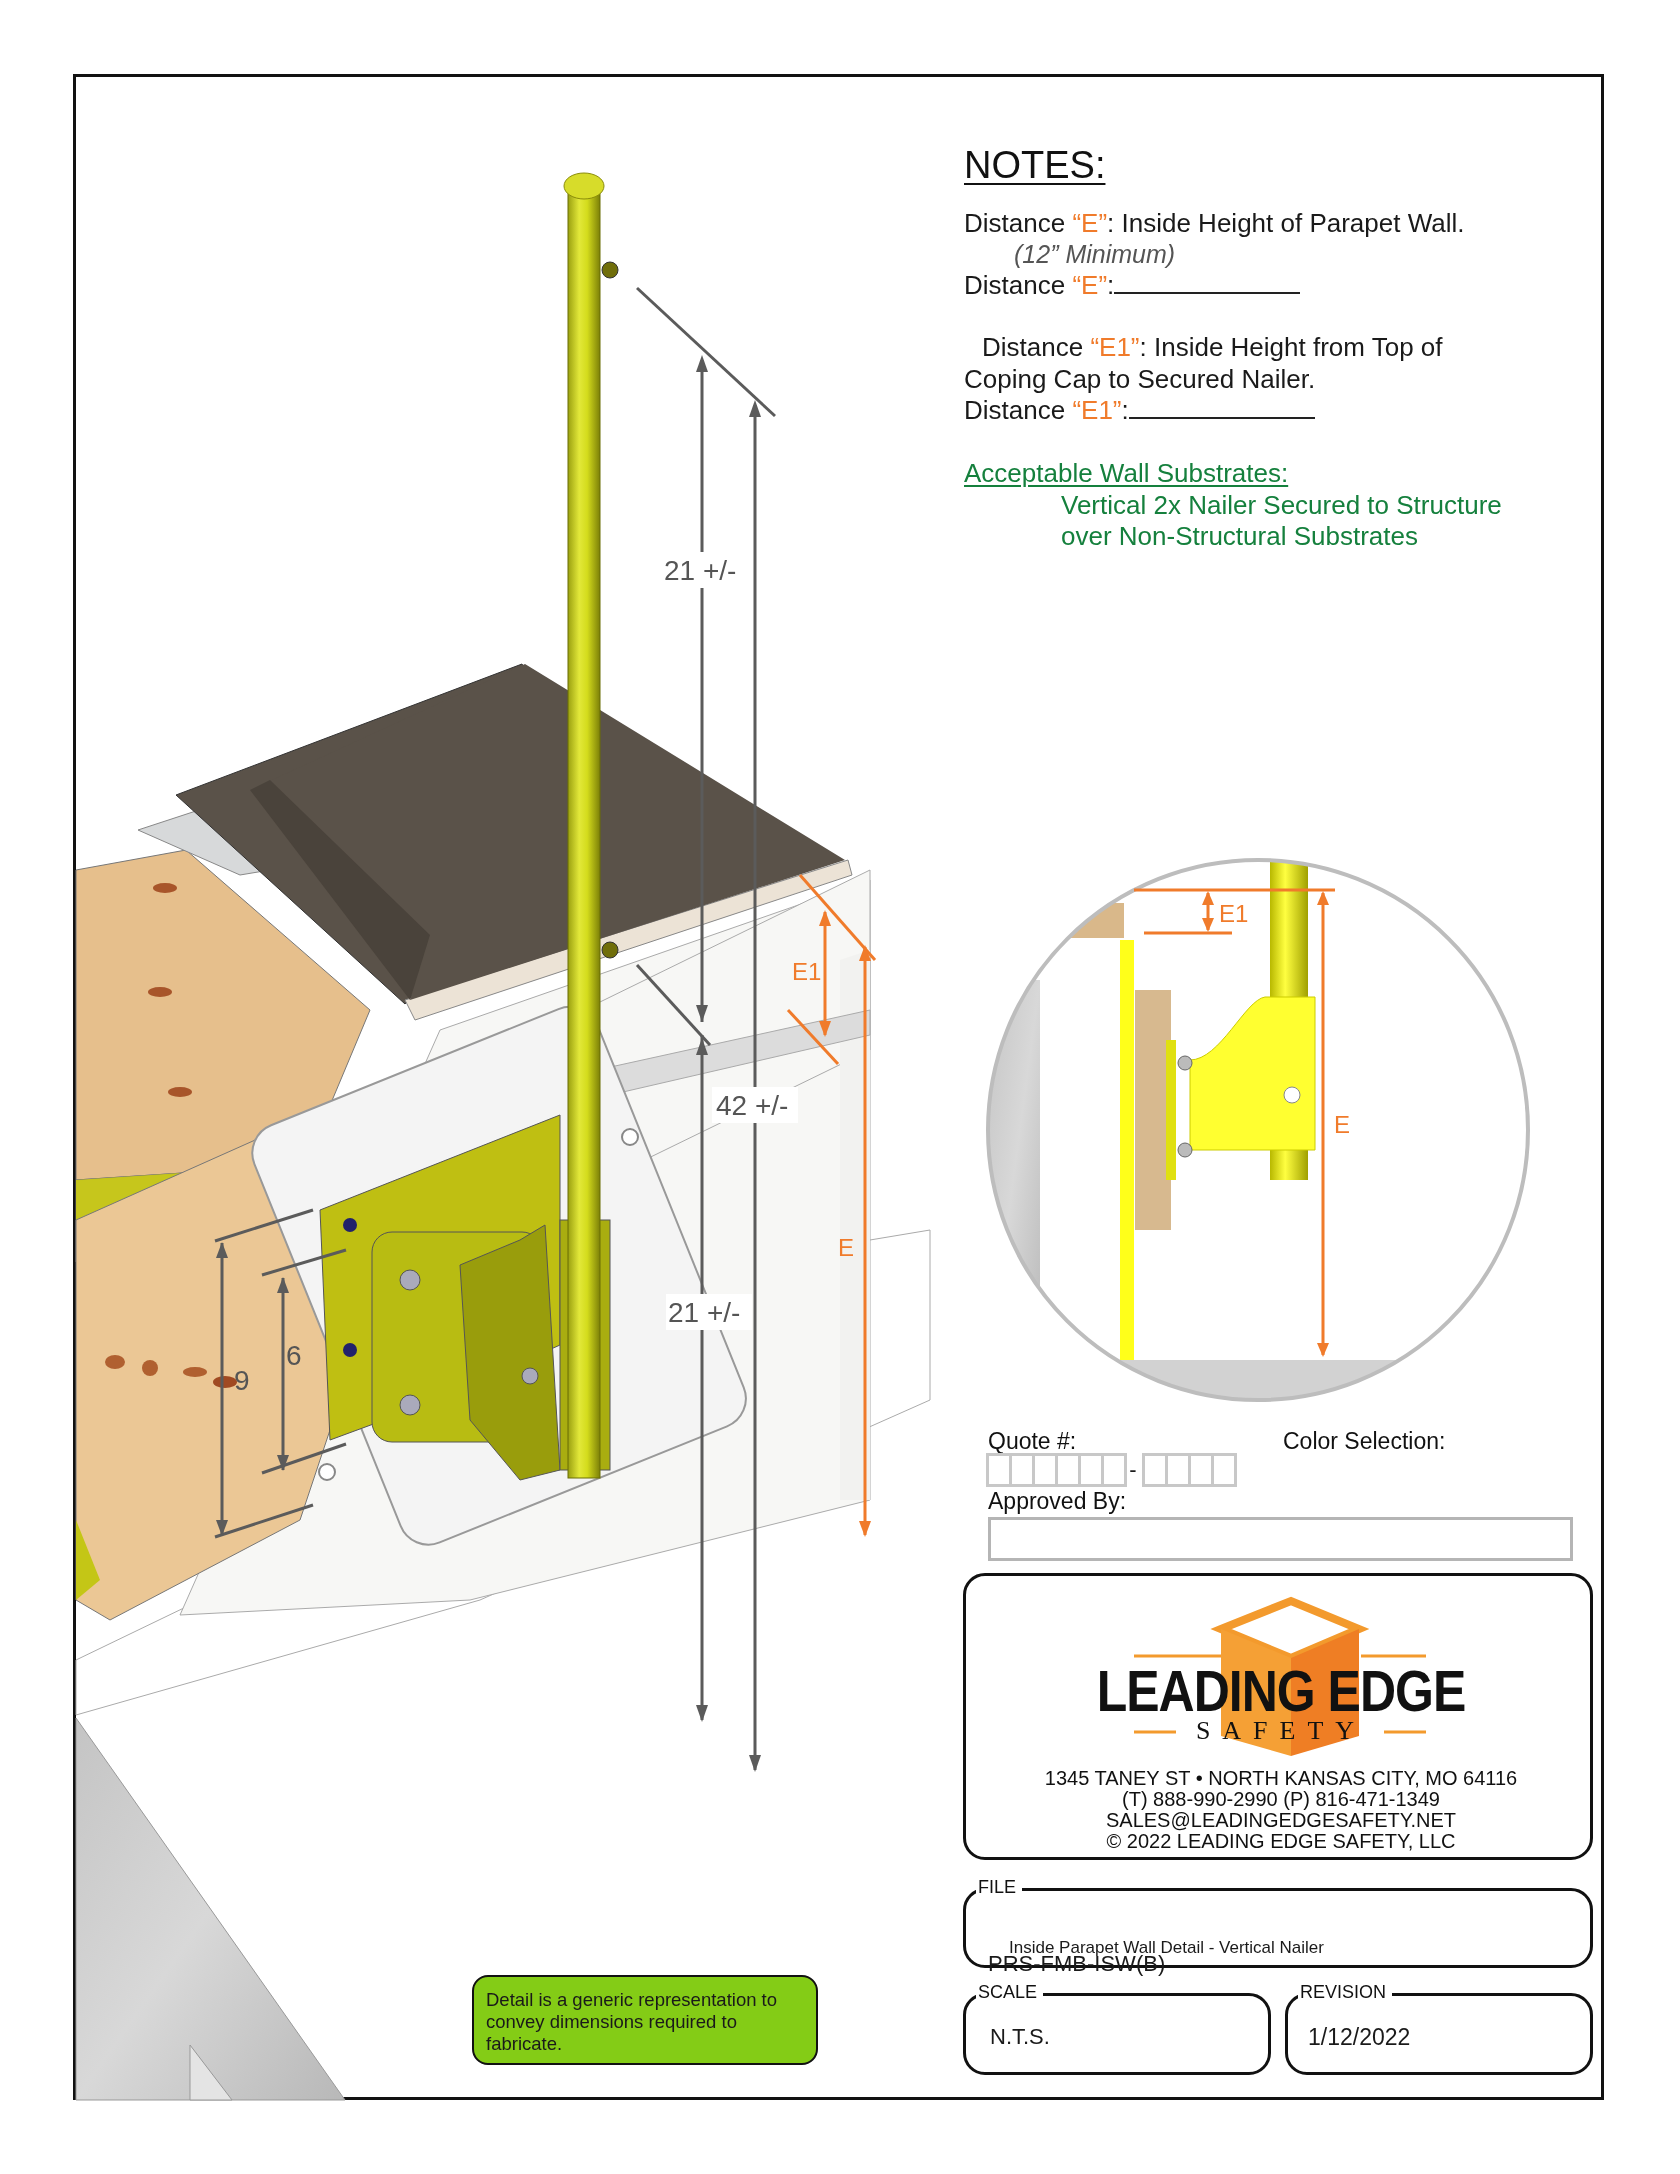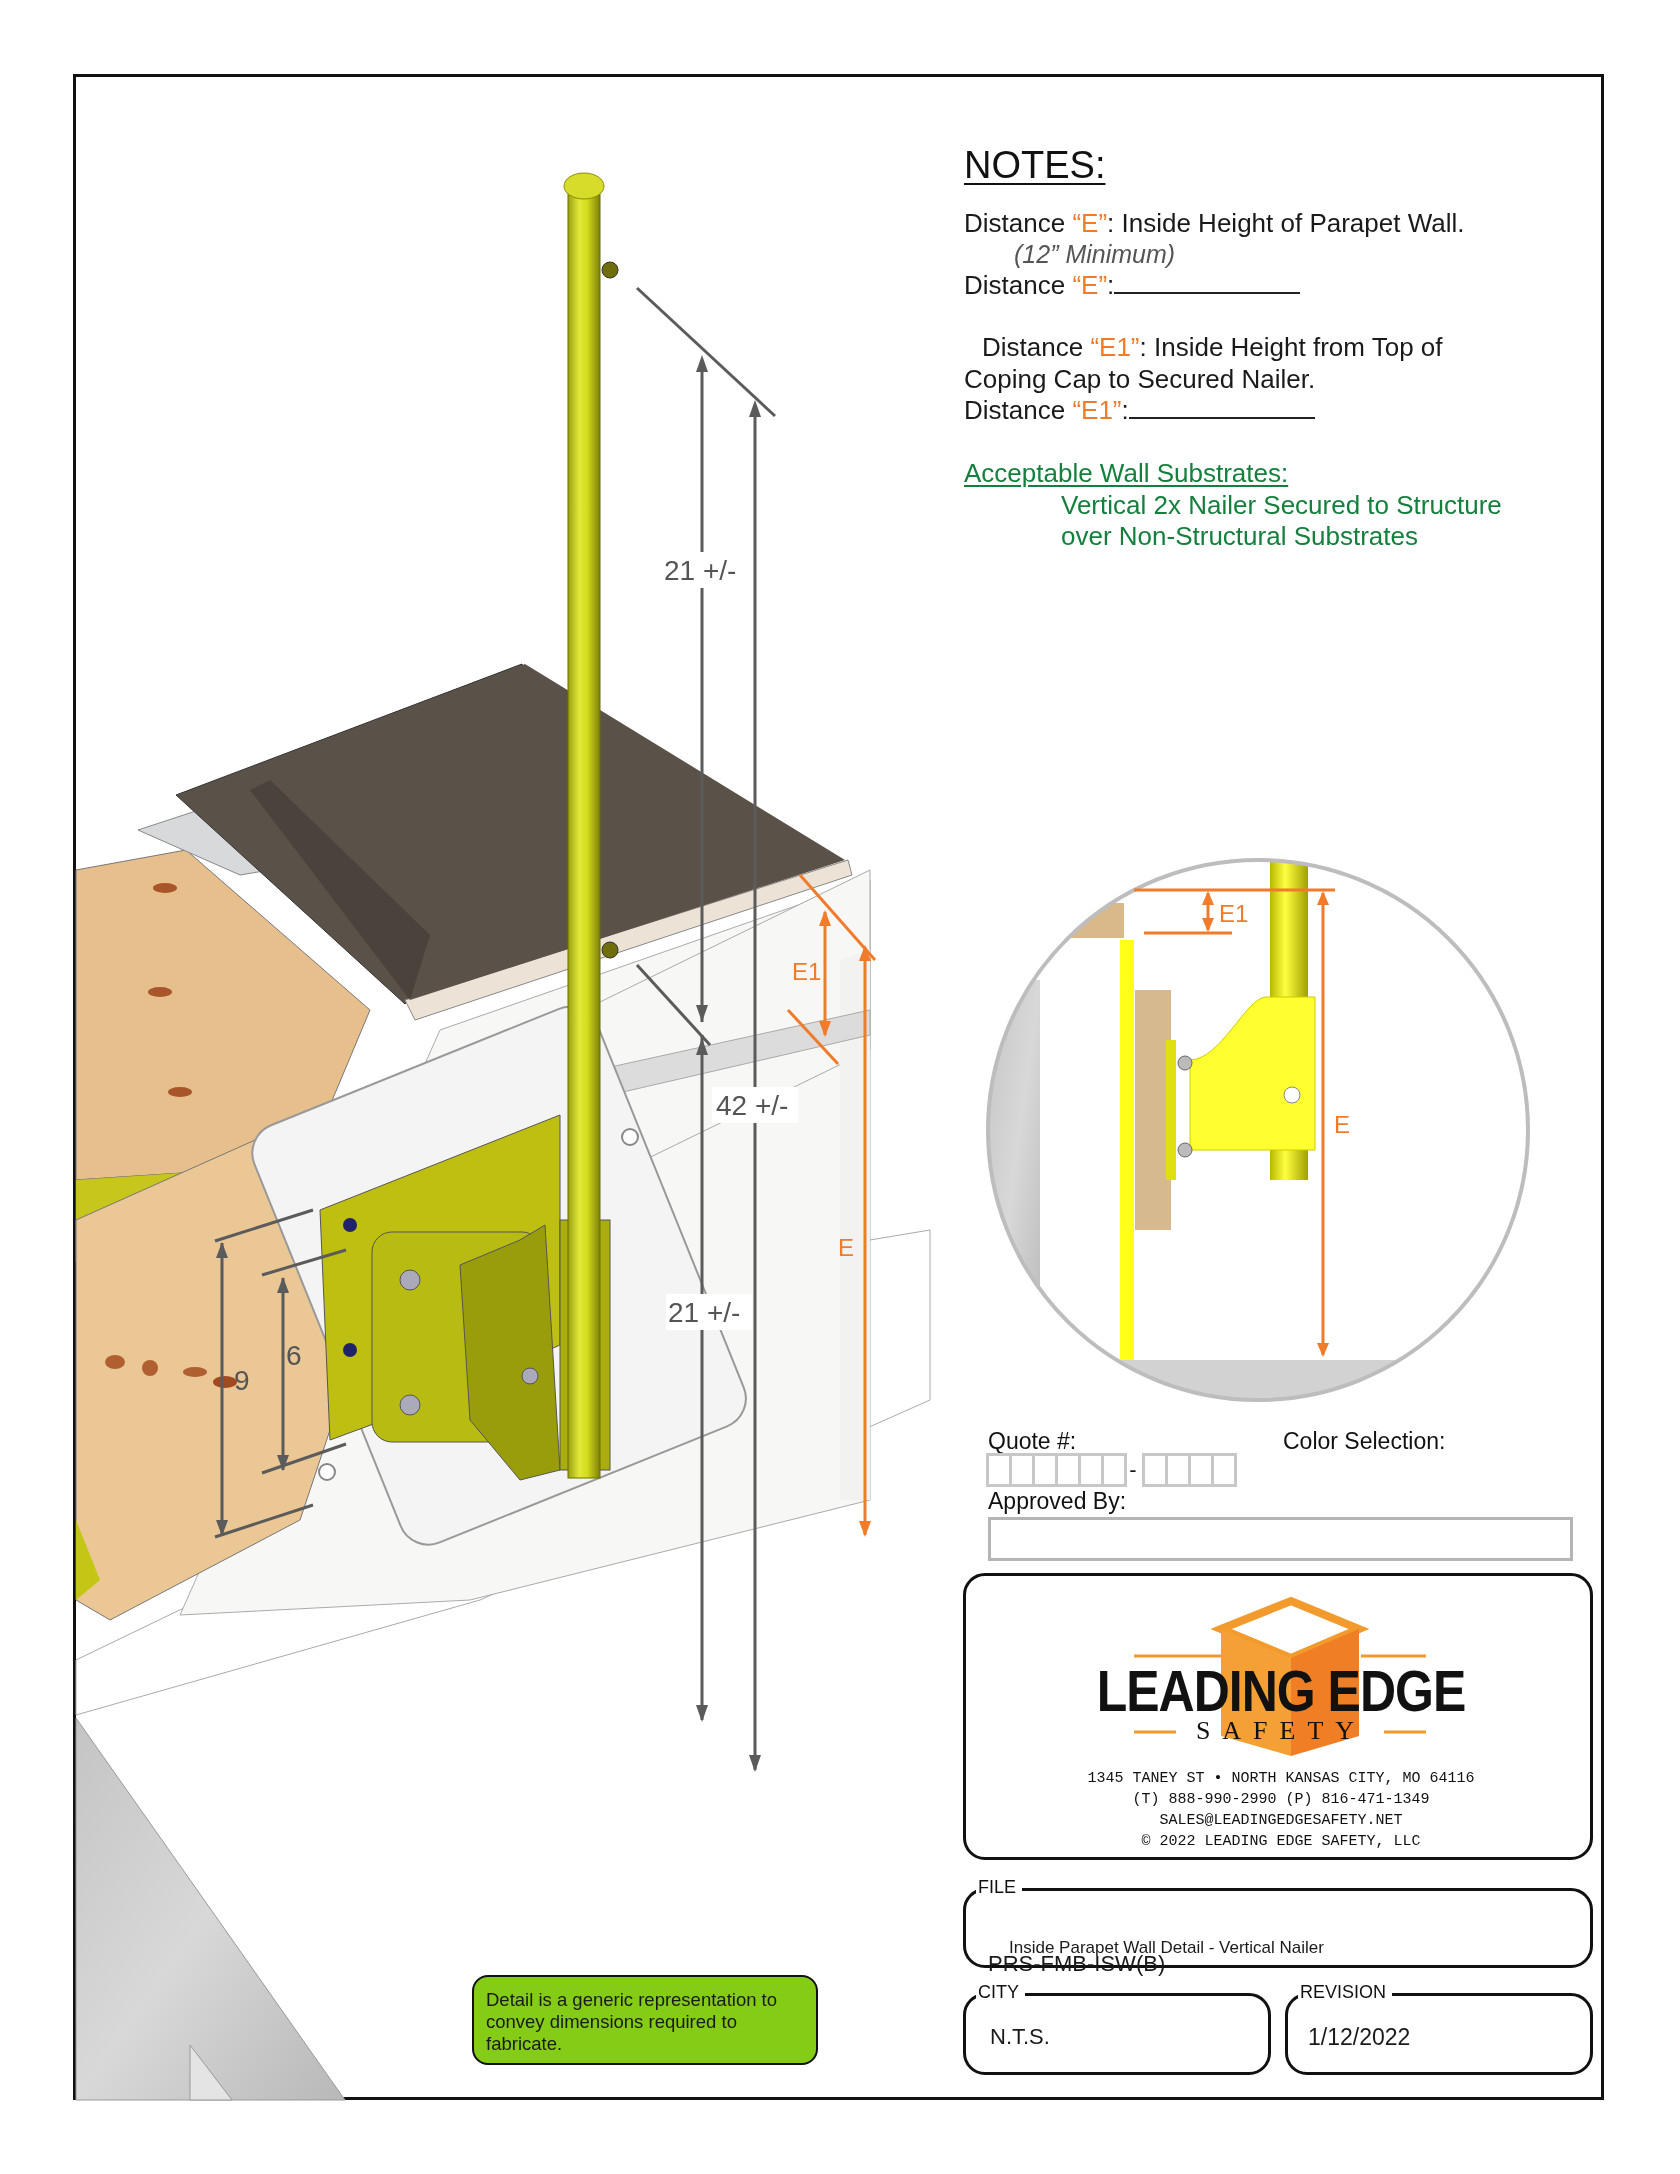--- a/index.html
+++ b/index.html
@@ -13,21 +13,21 @@
   .gray{color:#15803d;}
   .ital{font-style:italic;color:#555;font-size:25px;}
   .blank{display:inline-block;width:186px;border-bottom:2px solid #222;height:20px;vertical-align:baseline;}
   .label{font-size:23px;color:#111;}
   .boxrow{display:flex;align-items:center;}
   .cell{width:26px;height:34px;border:3px solid #c8c8c8;box-sizing:border-box;margin-right:-3px;background:#fff;}
   .dash{width:14px;text-align:center;font-size:22px;margin:0 2px;}
   .approved{left:988px;top:1517px;width:585px;height:44px;border:3px solid #b5b5b5;box-sizing:border-box;}
   .rbox{position:absolute;border:3px solid #111;border-radius:22px;box-sizing:border-box;background:#fff;}
   .legend{position:absolute;top:-14px;left:10px;background:#fff;padding:0 6px 0 2px;font-size:18px;color:#111;}
-  .contact{font-family:Liberation Mono, monospace;font-size:15px;text-align:center;color:#111;line-height:21px;}
+  .contact{font-family:Liberation Sans, sans-serif;font-size:20px;text-align:center;color:#111;line-height:21px;}
   .disclaimer{left:472px;top:1975px;width:346px;height:90px;border:2px solid #111;border-radius:16px;box-sizing:border-box;padding:12px 12px;font-size:18.5px;line-height:22px;background:#84cc16;}
   .dimtxt{font-size:28px;fill:#555;font-family:"Liberation Sans",sans-serif;}
   .dimtxt-o{font-size:24px;fill:#f07b2b;font-family:"Liberation Sans",sans-serif;}
 </style>
 </head>
 <body>
 
 <div class="frame"></div>
 
 <svg class="drawing" width="1680" height="2174" viewBox="0 0 1680 2174">
@@ -251,21 +251,21 @@
   </div>
 </div>
 
 <div class="rbox" style="left:963px;top:1888px;width:630px;height:80px;padding-left:36px;">
   <span class="legend">FILE</span>
   <div class="abs" style="left:22px;top:12px;font-size:22px;margin-top:48px;">PRS-FMB-ISW(B)</div>
   <div class="abs" style="left:43px;top:41px;font-size:17px;margin-top:6px;">Inside Parapet Wall Detail - Vertical Nailer</div>
 </div>
 
 <div class="rbox" style="left:963px;top:1993px;width:308px;height:82px;">
-  <span class="legend">CITY</span>
+  <span class="legend">SCALE</span>
   <div class="abs" style="left:24px;top:28px;font-size:22px;">N.T.S.</div>
 </div>
 
 <div class="rbox" style="left:1285px;top:1993px;width:308px;height:82px;">
   <span class="legend">REVISION</span>
   <div class="abs" style="left:20px;top:28px;font-size:23px;">1/12/2022</div>
 </div>
 
 <div class="abs disclaimer">Detail is a generic representation to convey dimensions required to fabricate.</div>
 

